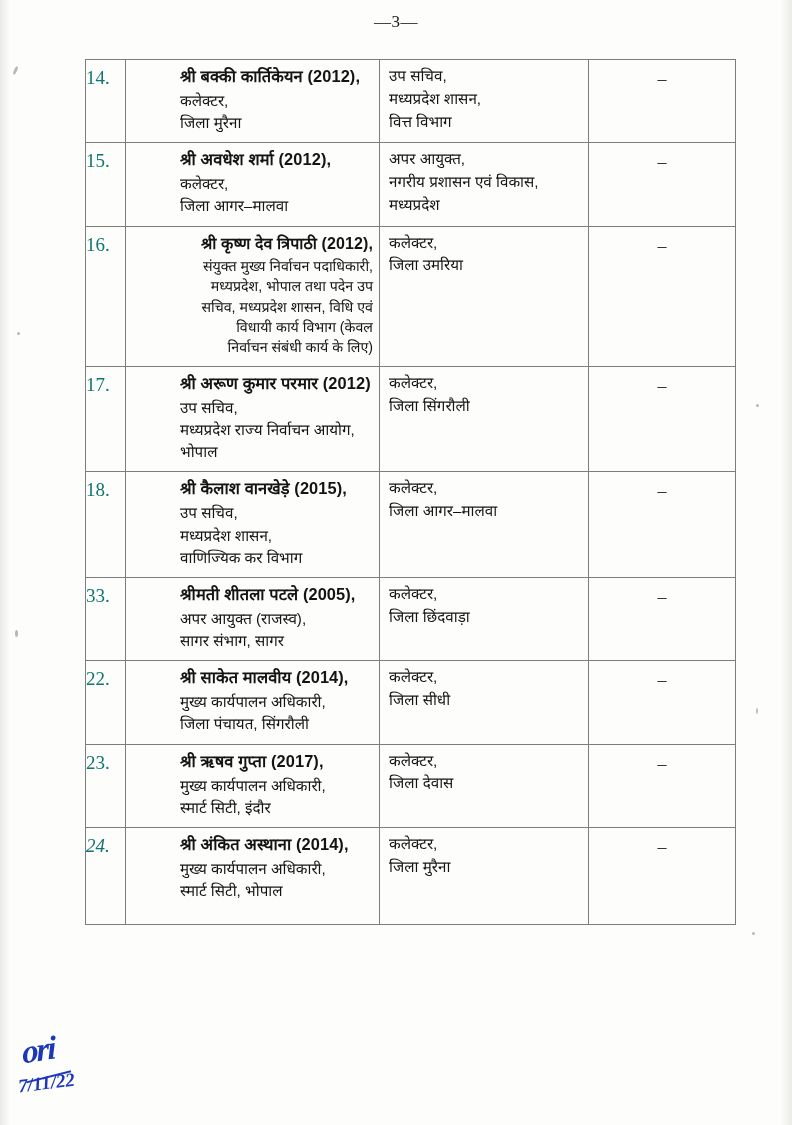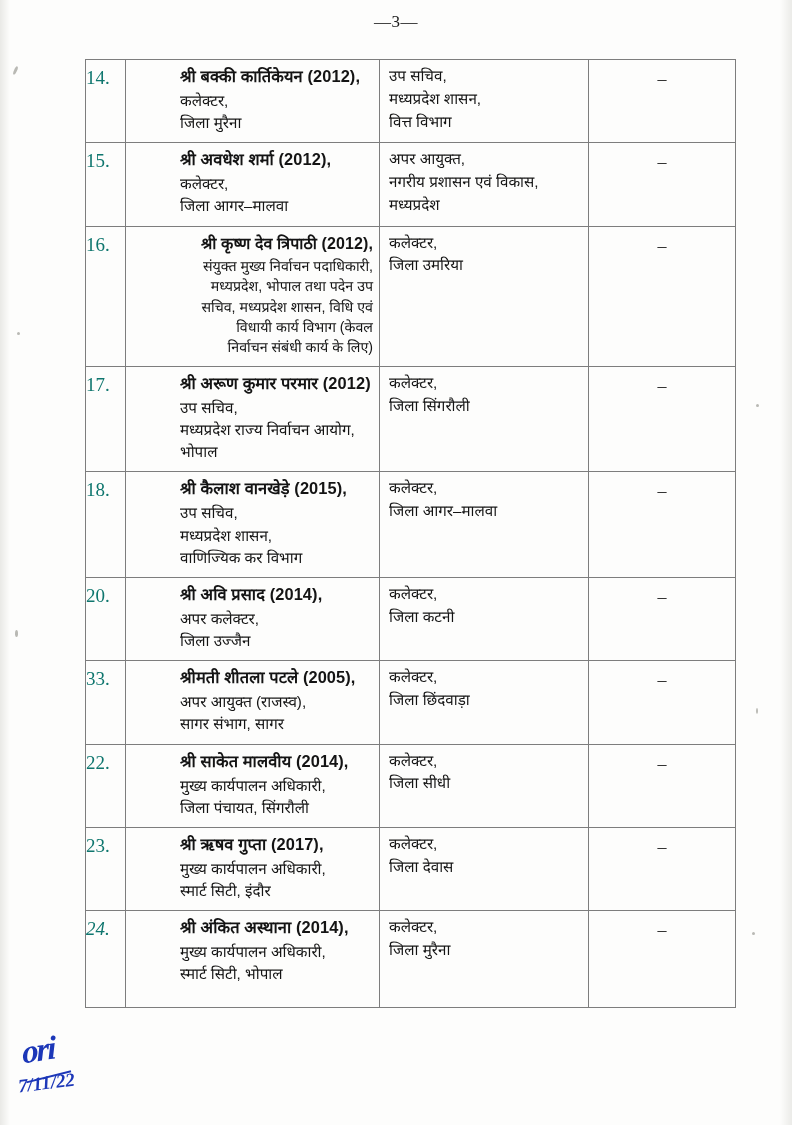--- a/index.html
+++ b/index.html
@@ -283,41 +283,20 @@
               <span class="ln">कलेक्टर,</span>
               <span class="ln">जिला आगर–मालवा</span>
             </div>
           </td>
           <td class="col-remark">
             <div class="remark">–</div>
           </td>
         </tr>
         <tr>
           <td class="col-sno">
-            <div class="sno">20.</div>
-          </td>
-          <td class="col-name">
-            <div class="cell-body">
-              <span class="ln head">श्री अवि प्रसाद (2014),</span>
-              <span class="ln">अपर कलेक्टर,</span>
-              <span class="ln">जिला उज्जैन</span>
-            </div>
-          </td>
-          <td class="col-post">
-            <div class="post-body">
-              <span class="ln">कलेक्टर,</span>
-              <span class="ln">जिला कटनी</span>
-            </div>
-          </td>
-          <td class="col-remark">
-            <div class="remark">–</div>
-          </td>
-        </tr>
-        <tr>
-          <td class="col-sno">
             <div class="sno">33.</div>
           </td>
           <td class="col-name">
             <div class="cell-body">
               <span class="ln head">श्रीमती शीतला पटले (2005),</span>
               <span class="ln">अपर आयुक्त (राजस्व),</span>
               <span class="ln">सागर संभाग, सागर</span>
             </div>
           </td>
           <td class="col-post">

